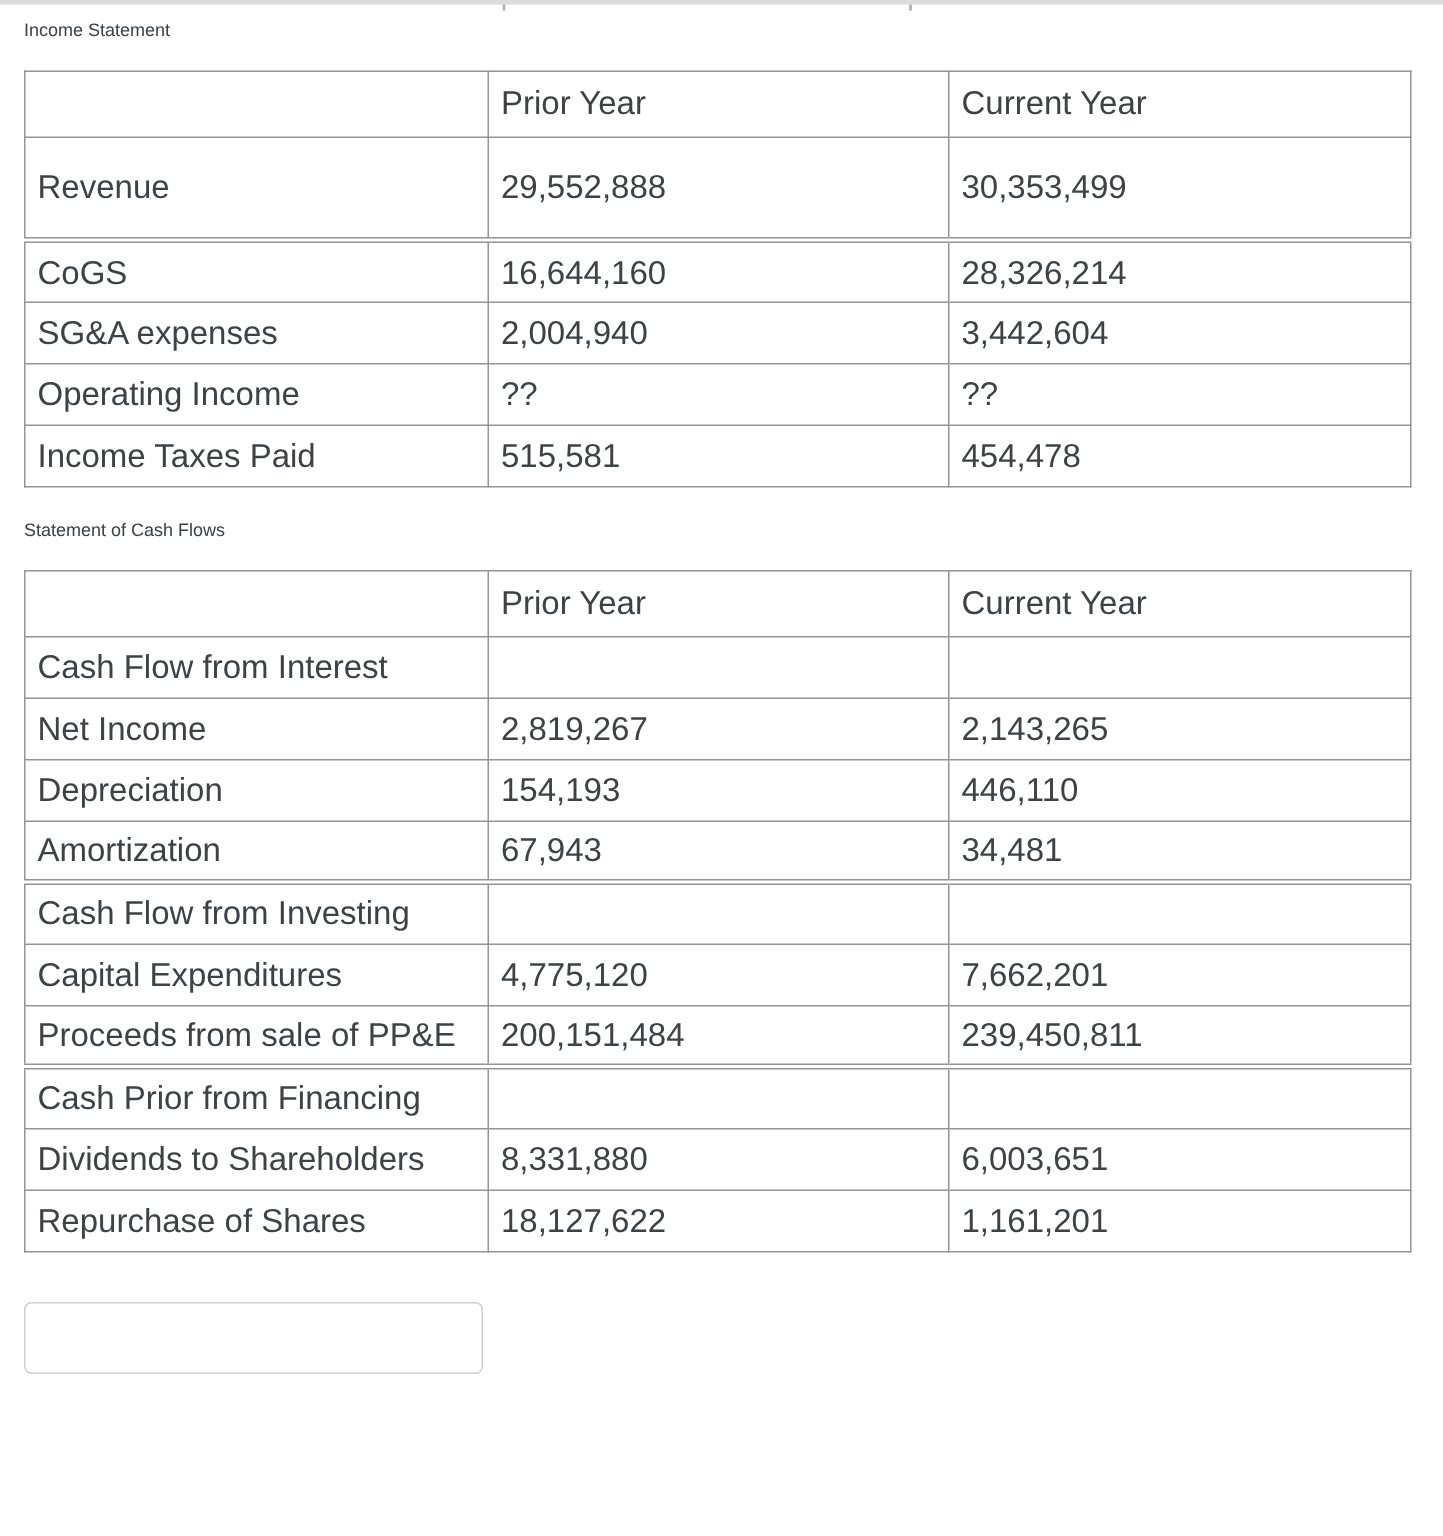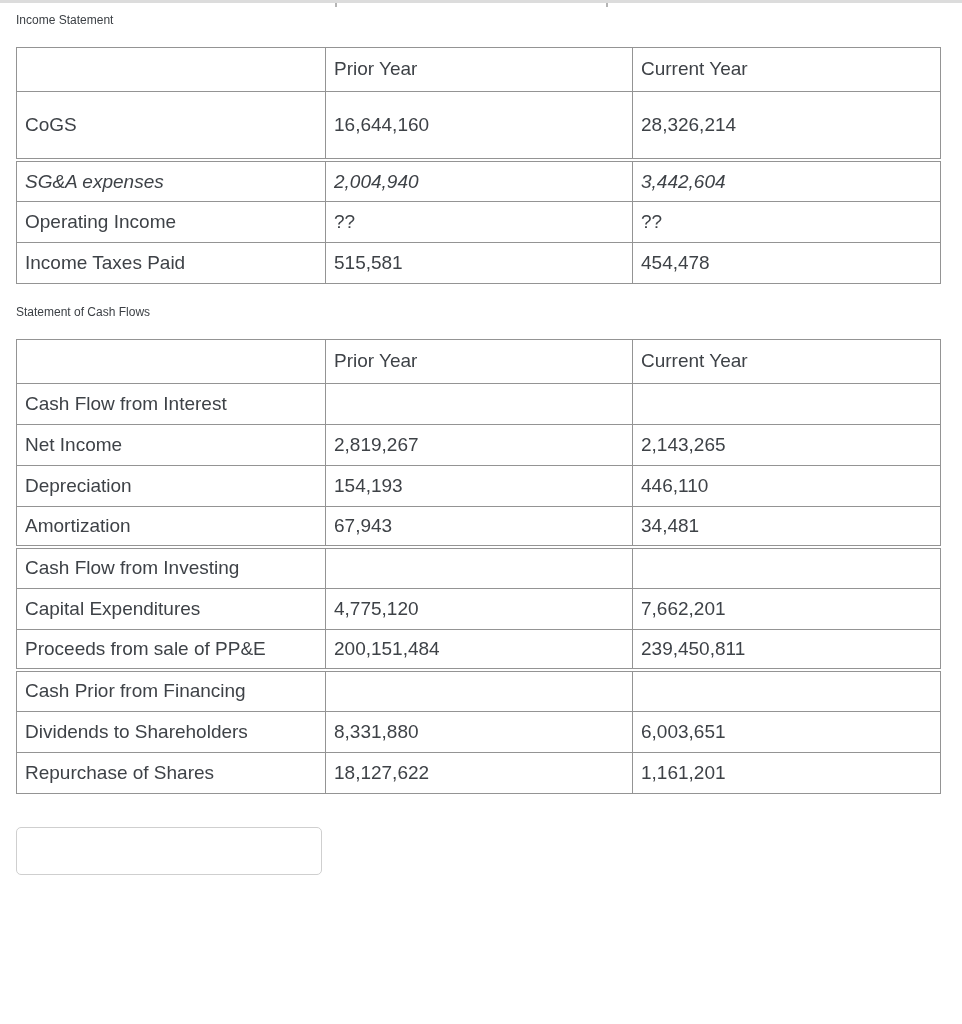--- a/index.html
+++ b/index.html
@@ -26,41 +26,41 @@
     color: #3c4045;
     margin: 22px 0 19px 0;
     line-height: 1.15;
   }
   .section-title.first { margin-top: 11px; }
 
   table.fin-table {
     border-collapse: collapse;
     width: 924px;
     table-layout: fixed;
-    font-size: 19px;
+    font-size: 22px;
     border: 1px solid #7f7f7f;
   }
   .fin-table col.c1 { width: 309px; }
   .fin-table col.c2 { width: 307px; }
   .fin-table col.c3 { width: 308px; }
   .fin-table th, .fin-table td {
     border: 1px solid #949494;
     padding: 4px 8px;
     height: 41px;
     text-align: left;
     font-weight: 400;
     vertical-align: middle;
     color: #3e4247;
     overflow: hidden;
     white-space: nowrap;
   }
   .fin-table thead th { height: 44px; }
   
   #income-table tbody tr:first-child td { height: 69px; }
-  #income-table tbody tr:nth-child(2) td { border-top: 4px double #949494; font-style: italic; }
+  #income-table tbody tr:nth-child(2) td { border-top: 4px double #949494; }
   
   .fin-table tbody tr.section:not(:first-child) td { border-top: 4px double #949494; }
 
   .answer-input {
     display: block;
     margin-top: 33px;
     width: 306px;
     height: 48px;
     border: 1px solid #cfcfcf;
     border-radius: 5px;
@@ -91,20 +91,25 @@
         <col class="c3">
       </colgroup>
     <thead>
       <tr>
         <th></th>
         <th>Prior Year</th>
         <th>Current Year</th>
       </tr>
     </thead>
     <tbody>
+        <tr>
+          <td>Revenue</td>
+          <td>29,552,888</td>
+          <td>30,353,499</td>
+        </tr>
         <tr>
           <td>CoGS</td>
           <td>16,644,160</td>
           <td>28,326,214</td>
         </tr>
         <tr>
           <td>SG&amp;A expenses</td>
           <td>2,004,940</td>
           <td>3,442,604</td>
         </tr>

